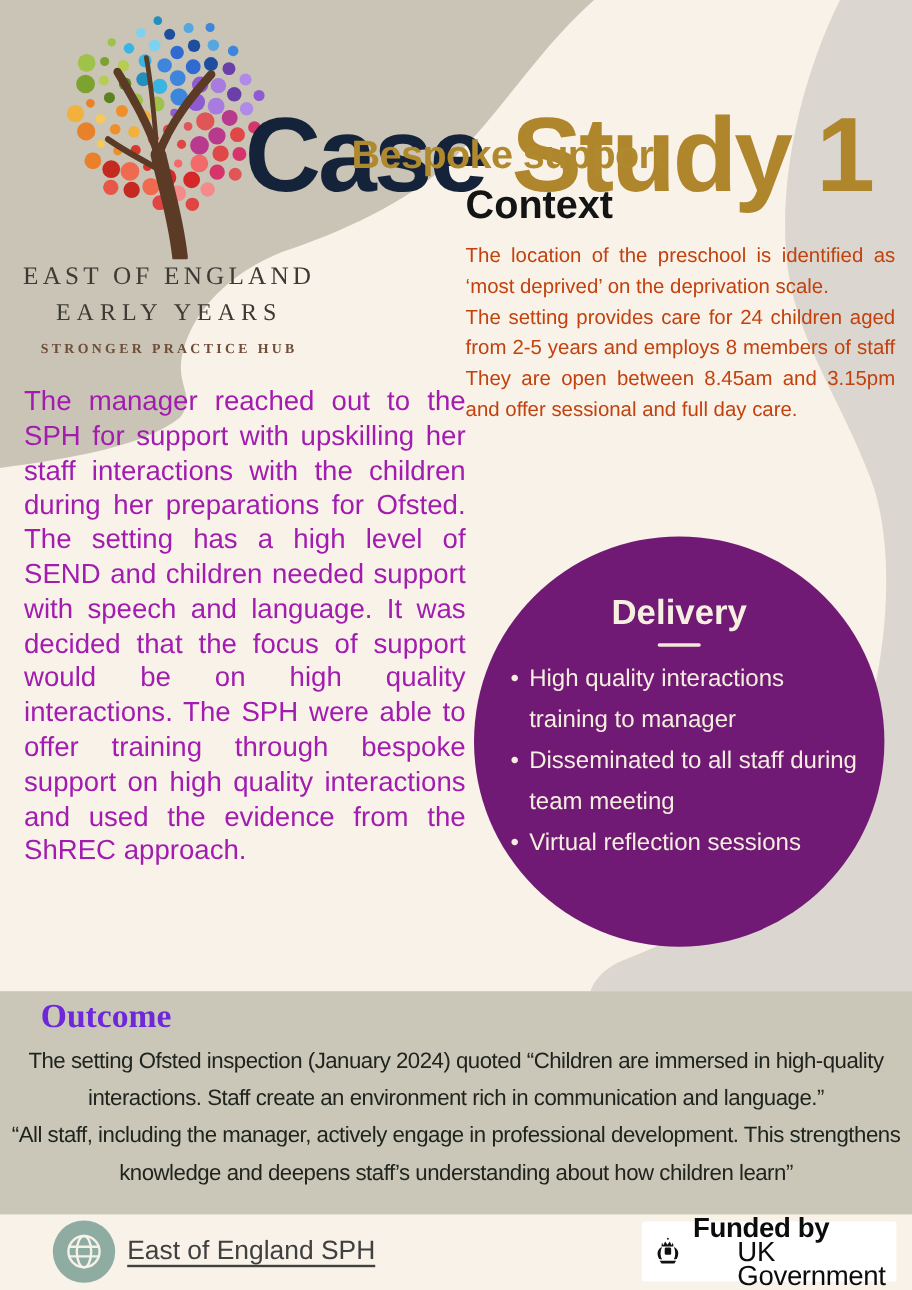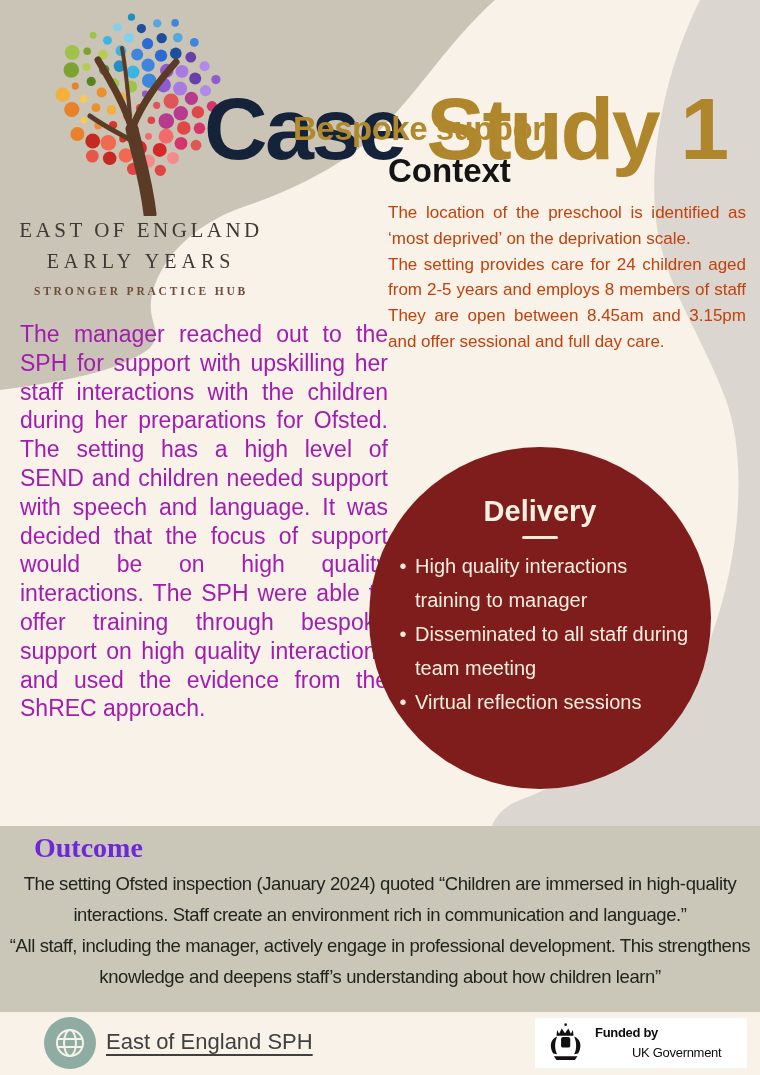--- a/index.html
+++ b/index.html
@@ -25,22 +25,22 @@
   .context{position:absolute;left:388px;top:152px;width:358px;z-index:2;}
   .context h2{margin:0 0 10px 0;font-size:33px;font-weight:700;color:#141414;letter-spacing:0;}
   .context p{margin:0;font-size:17px;line-height:25.8px;text-align:justify;color:#c2410c;}
 
   
   .engagement{position:absolute;left:20px;top:320px;width:368px;z-index:2;}
   .engagement h2{margin:0 0 24px 0;font-size:34px;font-weight:700;color:#1D3049;}
   .engagement p{margin:0;font-size:23px;line-height:28.8px;text-align:justify;color:#a21caf;}
 
   
-  .delivery{position:absolute;left:369px;top:447px;width:342px;height:342px;border-radius:50%;
-            background:#7f1d1d;z-index:3;color:#F6EFE0;}
+  .delivery{position:absolute;left:395px;top:447px;width:342px;height:342px;border-radius:50%;
+            background:#701a75;z-index:3;color:#F6EFE0;}
   .delivery h2{margin:48px 0 0 0;text-align:center;font-size:29px;font-weight:700;color:#F7F0E1;}
   .delivery .rule{width:36px;height:3px;background:#F2E9D8;margin:8px auto 10px auto;border-radius:2px;}
   .delivery ul{list-style:none;margin:0 0 0 22px;padding:0;}
   .delivery li{display:flex;line-height:34px;font-size:20px;color:#F5EEDF;}
   .delivery li .dot{width:24px;flex:0 0 24px;text-align:center;}
   .delivery li .txt{width:282px;}
 
   
   .outcome{position:absolute;left:0;top:826px;width:760px;height:186px;background:#CBC7B8;z-index:4;}
   .outcome h2{margin:6px 0 4px 34px;font-size:28px;font-weight:700;color:#6d28d9;font-family:Liberation Serif, serif;}
@@ -48,21 +48,21 @@
               padding:0 4px;letter-spacing:-0.4px;}
 
   
   .footer{position:absolute;left:0;top:1012px;width:760px;height:63px;z-index:4;}
   .globe{position:absolute;left:44px;top:5px;width:52px;height:52px;border-radius:50%;
          background:#8FACA3;display:flex;align-items:center;justify-content:center;}
   .sph-link{position:absolute;left:106px;top:17px;font-size:22px;color:#404040;
             text-decoration:underline;text-underline-offset:5px;cursor:pointer;}
   .ukgov{position:absolute;right:13px;top:6px;width:212px;height:50px;background:#ffffff;
          display:flex;align-items:center;gap:9px;padding:0 9px;box-sizing:border-box;border-radius:2px;}
-  .fund-text{line-height:20px;font-size:13px;color:#0B0C0C;letter-spacing:-0.3px;}
+  .fund-text{line-height:20px;font-size:23px;color:#0B0C0C;letter-spacing:-0.3px;}
   .fund-text .l1{font-weight:700;}
   .fund-text .l2{font-weight:400;margin-left:37px;}
 </style>
 </head>
 <body>
 
 <div class="page">
 
   <svg class="bg-shapes" viewBox="0 0 760 1075" width="760" height="1075" aria-hidden="true">
 

